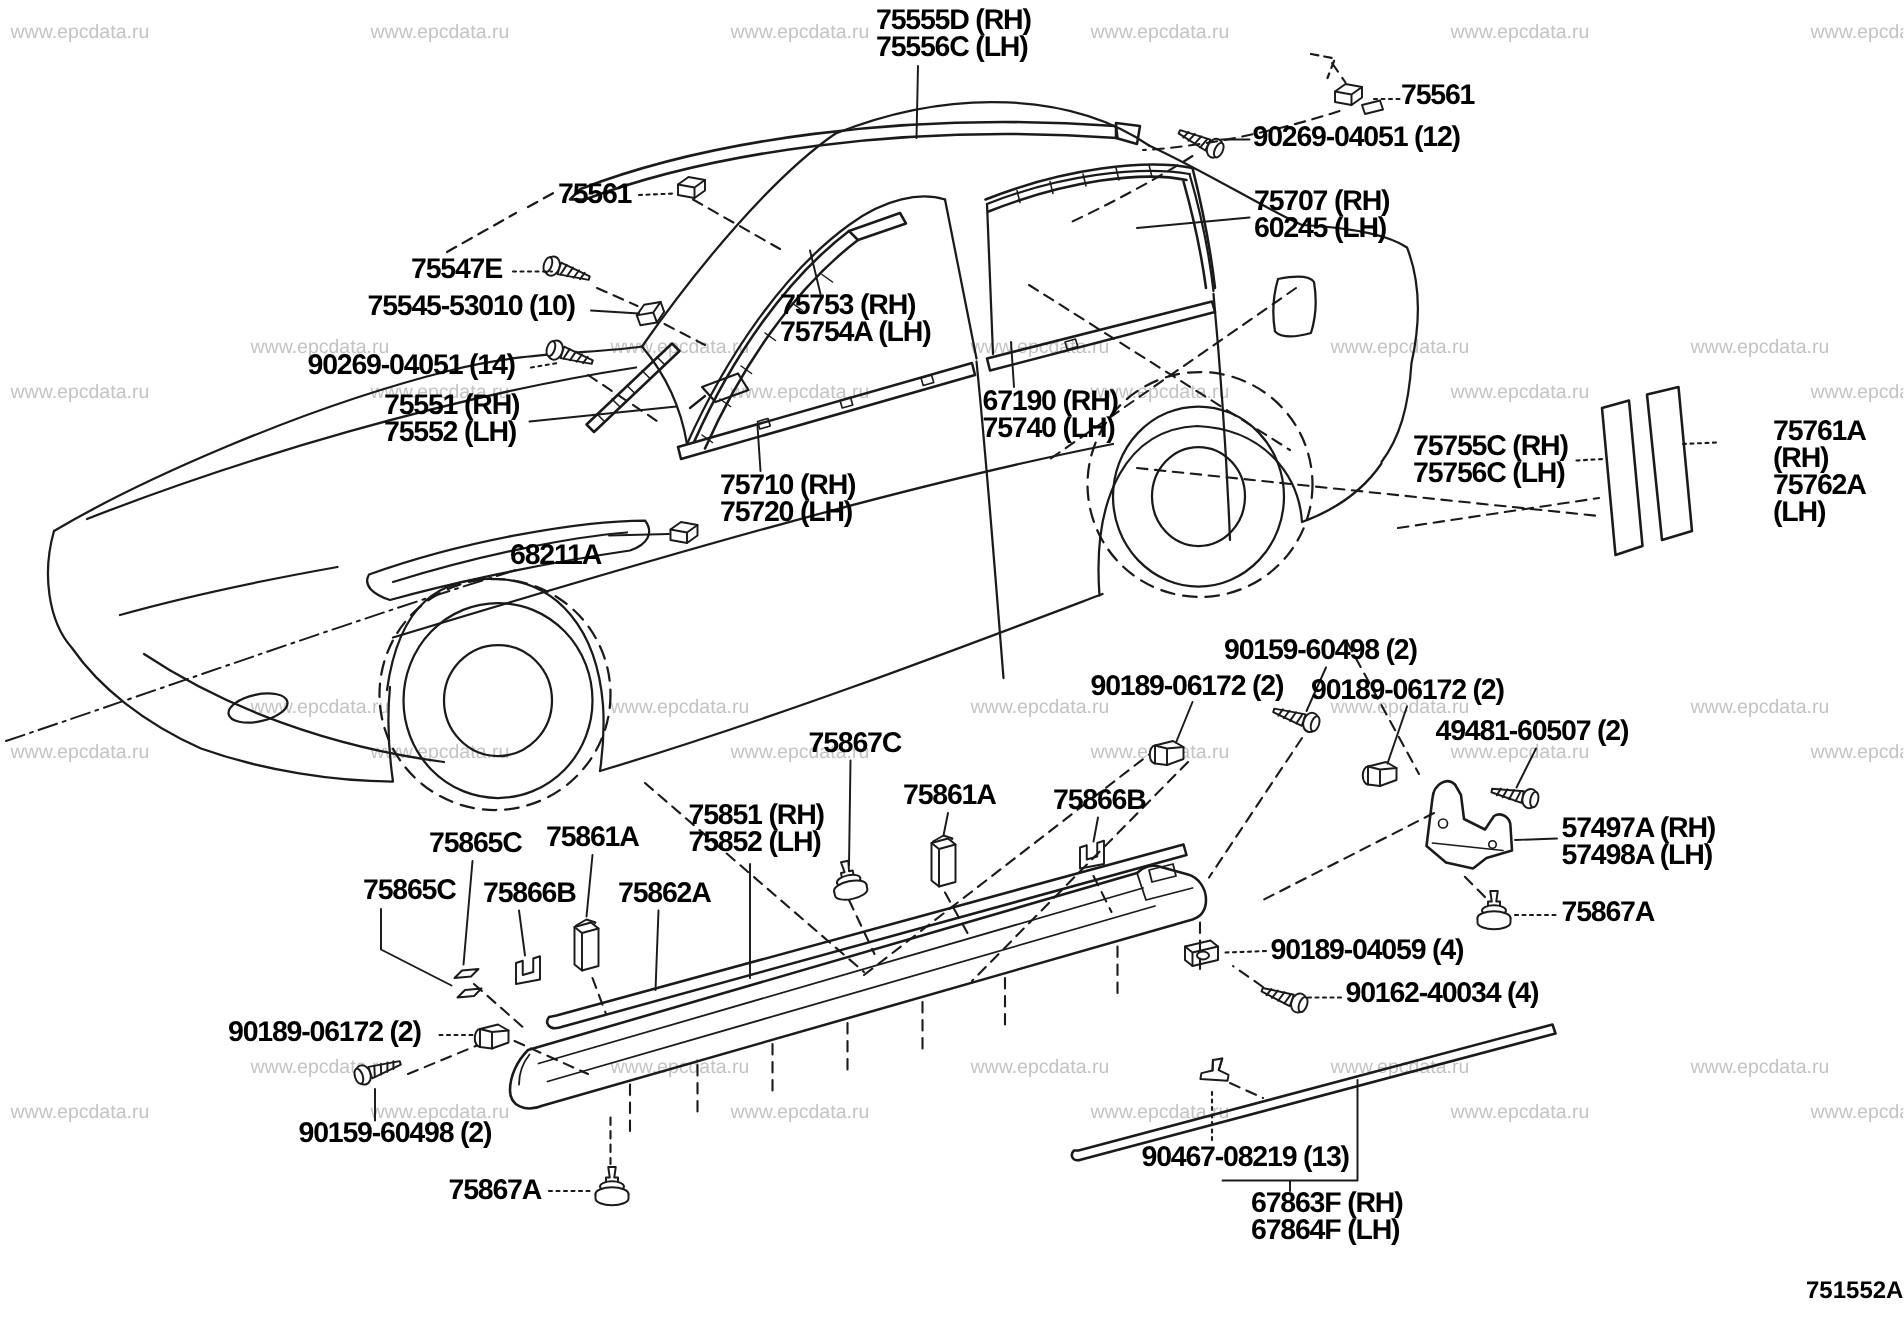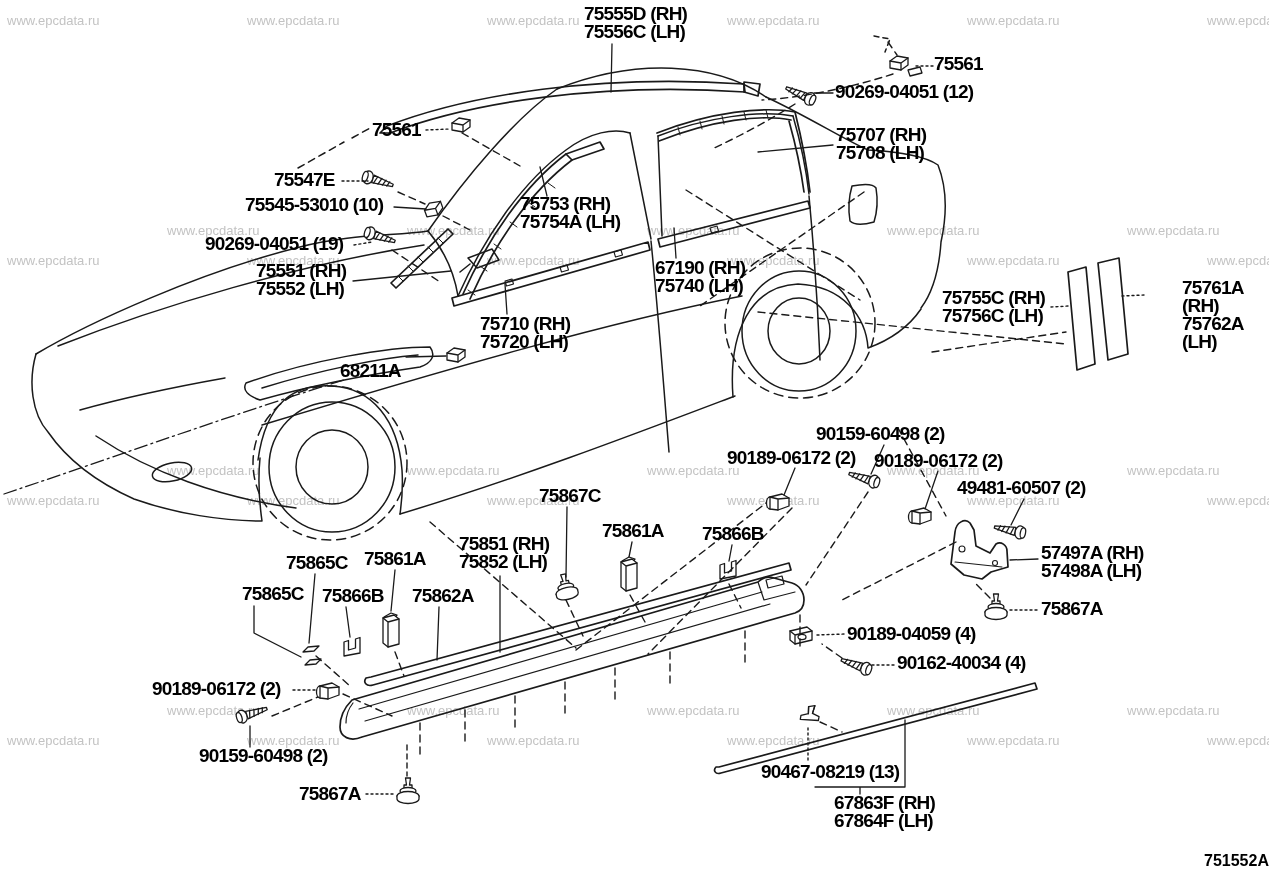--- a/index.html
+++ b/index.html
@@ -309,27 +309,27 @@
       <path d="M 4,494 C 120,455 240,412 344,380" stroke-width="1.3" stroke-dasharray="13,4,2,4"></path>
     </g>
   </svg>
 
   <div id="label-layer">
       <div class="lbl" style="left: 584px; top: 5px;">75555D (RH)
 75556C (LH)</div>
       <div class="lbl" style="left: 934px; top: 55px;">75561</div>
       <div class="lbl" style="left: 835px; top: 83px;">90269-04051 (12)</div>
       <div class="lbl" style="left: 836px; top: 126px;">75707 (RH)
-75708 (LH)</div>
+60245 (LH)</div>
       <div class="lbl" style="left: 372px; top: 121px;">75561</div>
       <div class="lbl" style="left: 274px; top: 171px;">75547E</div>
       <div class="lbl" style="left: 245px; top: 196px;">75545-53010 (10)</div>
       <div class="lbl" style="left: 520px; top: 195px;">75753 (RH)
 75754A (LH)</div>
-      <div class="lbl" style="left: 205px; top: 235px;">90269-04051 (19)</div>
+      <div class="lbl" style="left: 205px; top: 235px;">90269-04051 (14)</div>
       <div class="lbl" style="left: 256px; top: 262px;">75551 (RH)
 75552 (LH)</div>
       <div class="lbl" style="left: 655px; top: 259px;">67190 (RH)
 75740 (LH)</div>
       <div class="lbl" style="left: 480px; top: 315px;">75710 (RH)
 75720 (LH)</div>
       <div class="lbl" style="left: 340px; top: 346px; margin-top: 16px;">68211A</div>
       <div class="lbl" style="left: 942px; top: 289px;">75755C (RH)
 75756C (LH)</div>
       <div class="lbl" style="left: 1146px; top: 279px; margin-left: 36px;">75761A (RH)

